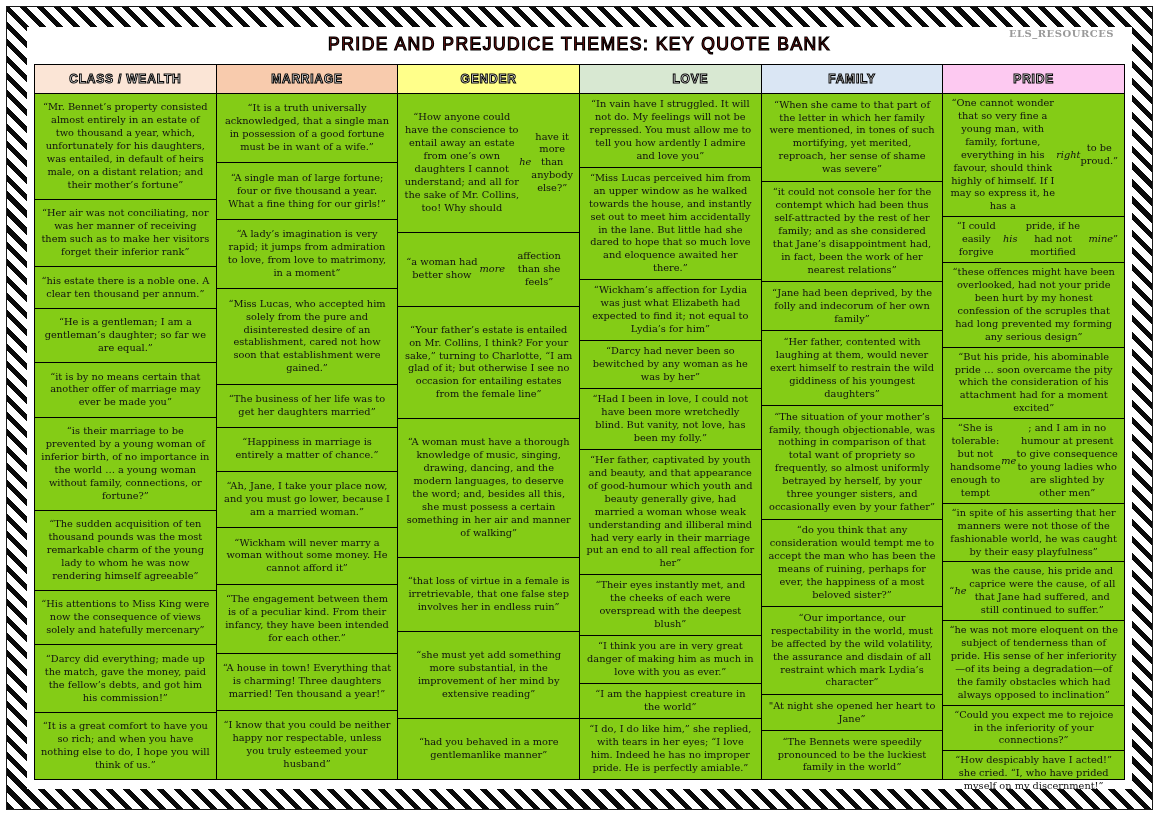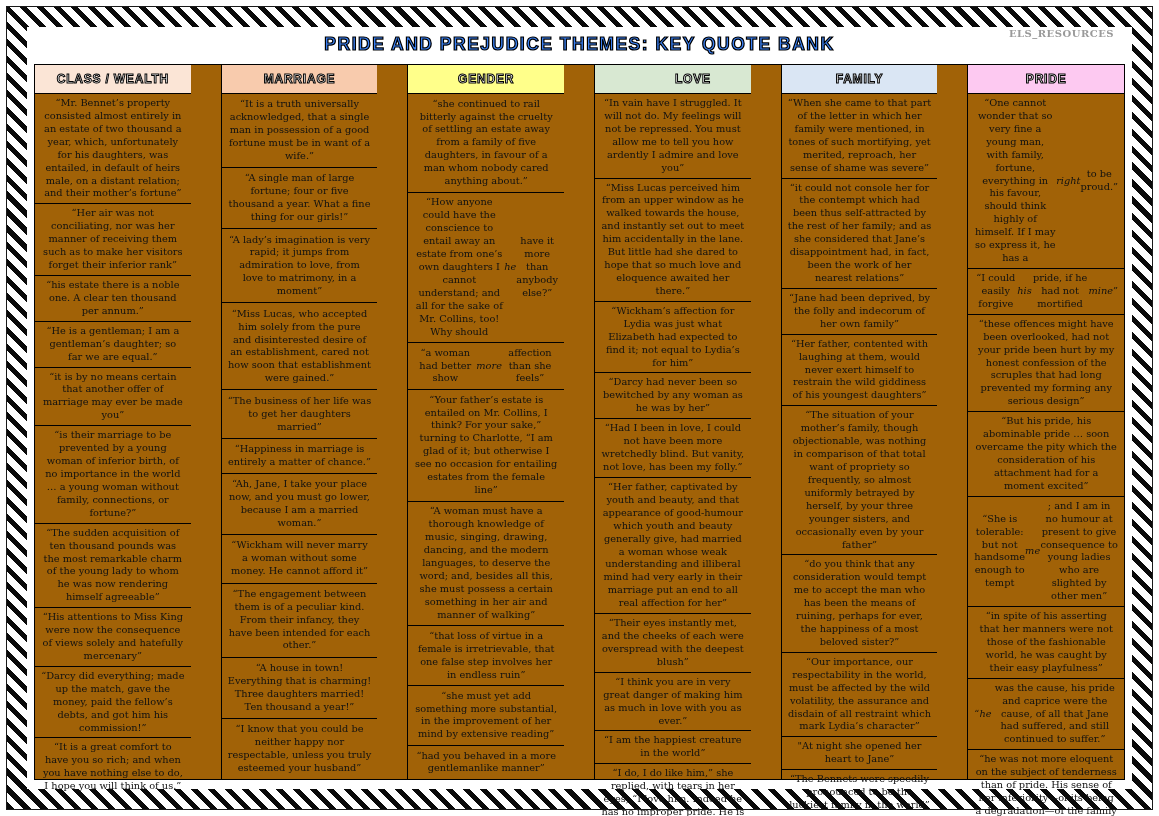--- a/index.html
+++ b/index.html
@@ -18,37 +18,36 @@
   }
 
   .watermark {
     position:absolute; top:1px; right:18px;
     font-family:"DejaVu Serif", serif;
     font-size:10px; color:#9a9a9a; letter-spacing:0.5px;font-weight:bold;
   }
 
   .title {
     text-align:center;
-    font-size:17.5px; font-weight:bold;
+    font-size:17.5px; font-weight:normal;
     letter-spacing:1.5px;
-    color:#3b82f6;
+    color:#b91c1c;
     -webkit-text-stroke:1.2px #000;
     text-shadow:0 0 0 #000;
     margin-top:3px;
     margin-bottom:9px;
   }
 
   .quote-table {
     display:flex;
     width:1091px;
     height:716px;
     margin:0 auto;
     border:1.5px solid #000;
-    background:#a16207;
-    gap:30px;
+    background:#84cc16;
   }
   .column { flex:1 1 0; display:flex; flex-direction:column; min-width:0; }
   .column + .column { border-left:1px solid #000; }
 
   .col-header {
     height:29px; flex:0 0 29px;
     display:flex; align-items:center; justify-content:center;
     border-bottom:1px solid #000;
     font-size:12px; font-weight:bold;
     letter-spacing:0.8px;
@@ -106,21 +105,20 @@
           <div class="cell">“Ah, Jane, I take your place now, and you must go lower, because I am a married woman.”</div>
           <div class="cell">“Wickham will never marry a woman without some money. He cannot afford it”</div>
           <div class="cell">“The engagement between them is of a peculiar kind. From their infancy, they have been intended for each other.”</div>
           <div class="cell">“A house in town! Everything that is charming! Three daughters married! Ten thousand a year!”</div>
           <div class="cell">“I know that you could be neither happy nor respectable, unless you truly esteemed your husband”</div>
         </div>
       </div>
       <div class="column">
         <div class="col-header" style="background: rgb(255, 255, 138);">GENDER</div>
         <div class="col-body">
-          <div class="cell">“she continued to rail bitterly against the cruelty of settling an estate away from a family of five daughters, in favour of a man whom nobody cared anything about.”</div>
           <div class="cell">“How anyone could have the conscience to entail away an estate from one’s own daughters I cannot understand; and all for the sake of Mr. Collins, too! Why should <i>he</i> have it more than anybody else?”</div>
           <div class="cell">“a woman had better show <i>more</i> affection than she feels”</div>
           <div class="cell">“Your father’s estate is entailed on Mr. Collins, I think? For your sake,” turning to Charlotte, “I am glad of it; but otherwise I see no occasion for entailing estates from the female line”</div>
           <div class="cell">“A woman must have a thorough knowledge of music, singing, drawing, dancing, and the modern languages, to deserve the word; and, besides all this, she must possess a certain something in her air and manner of walking”</div>
           <div class="cell">“that loss of virtue in a female is irretrievable, that one false step involves her in endless ruin”</div>
           <div class="cell">“she must yet add something more substantial, in the improvement of her mind by extensive reading”</div>
           <div class="cell">“had you behaved in a more gentlemanlike manner”</div>
         </div>
       </div>
       <div class="column">

